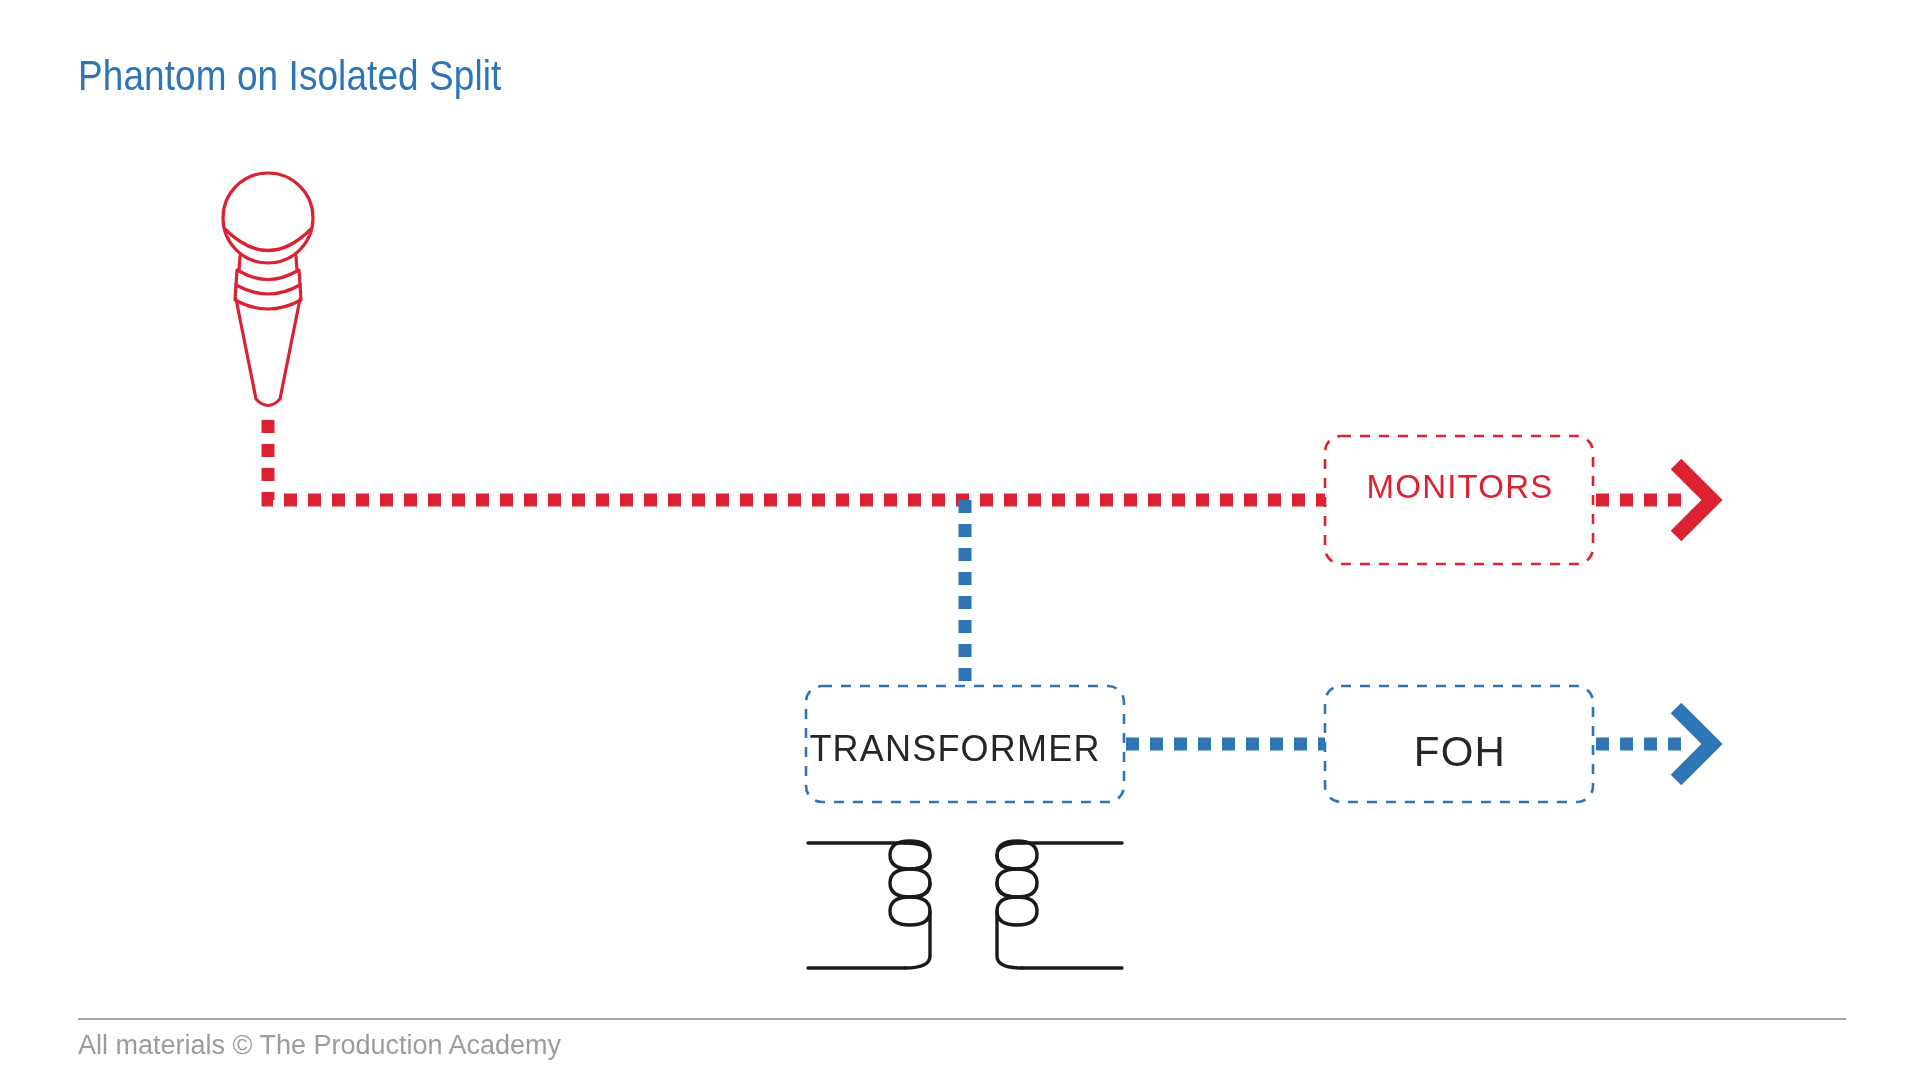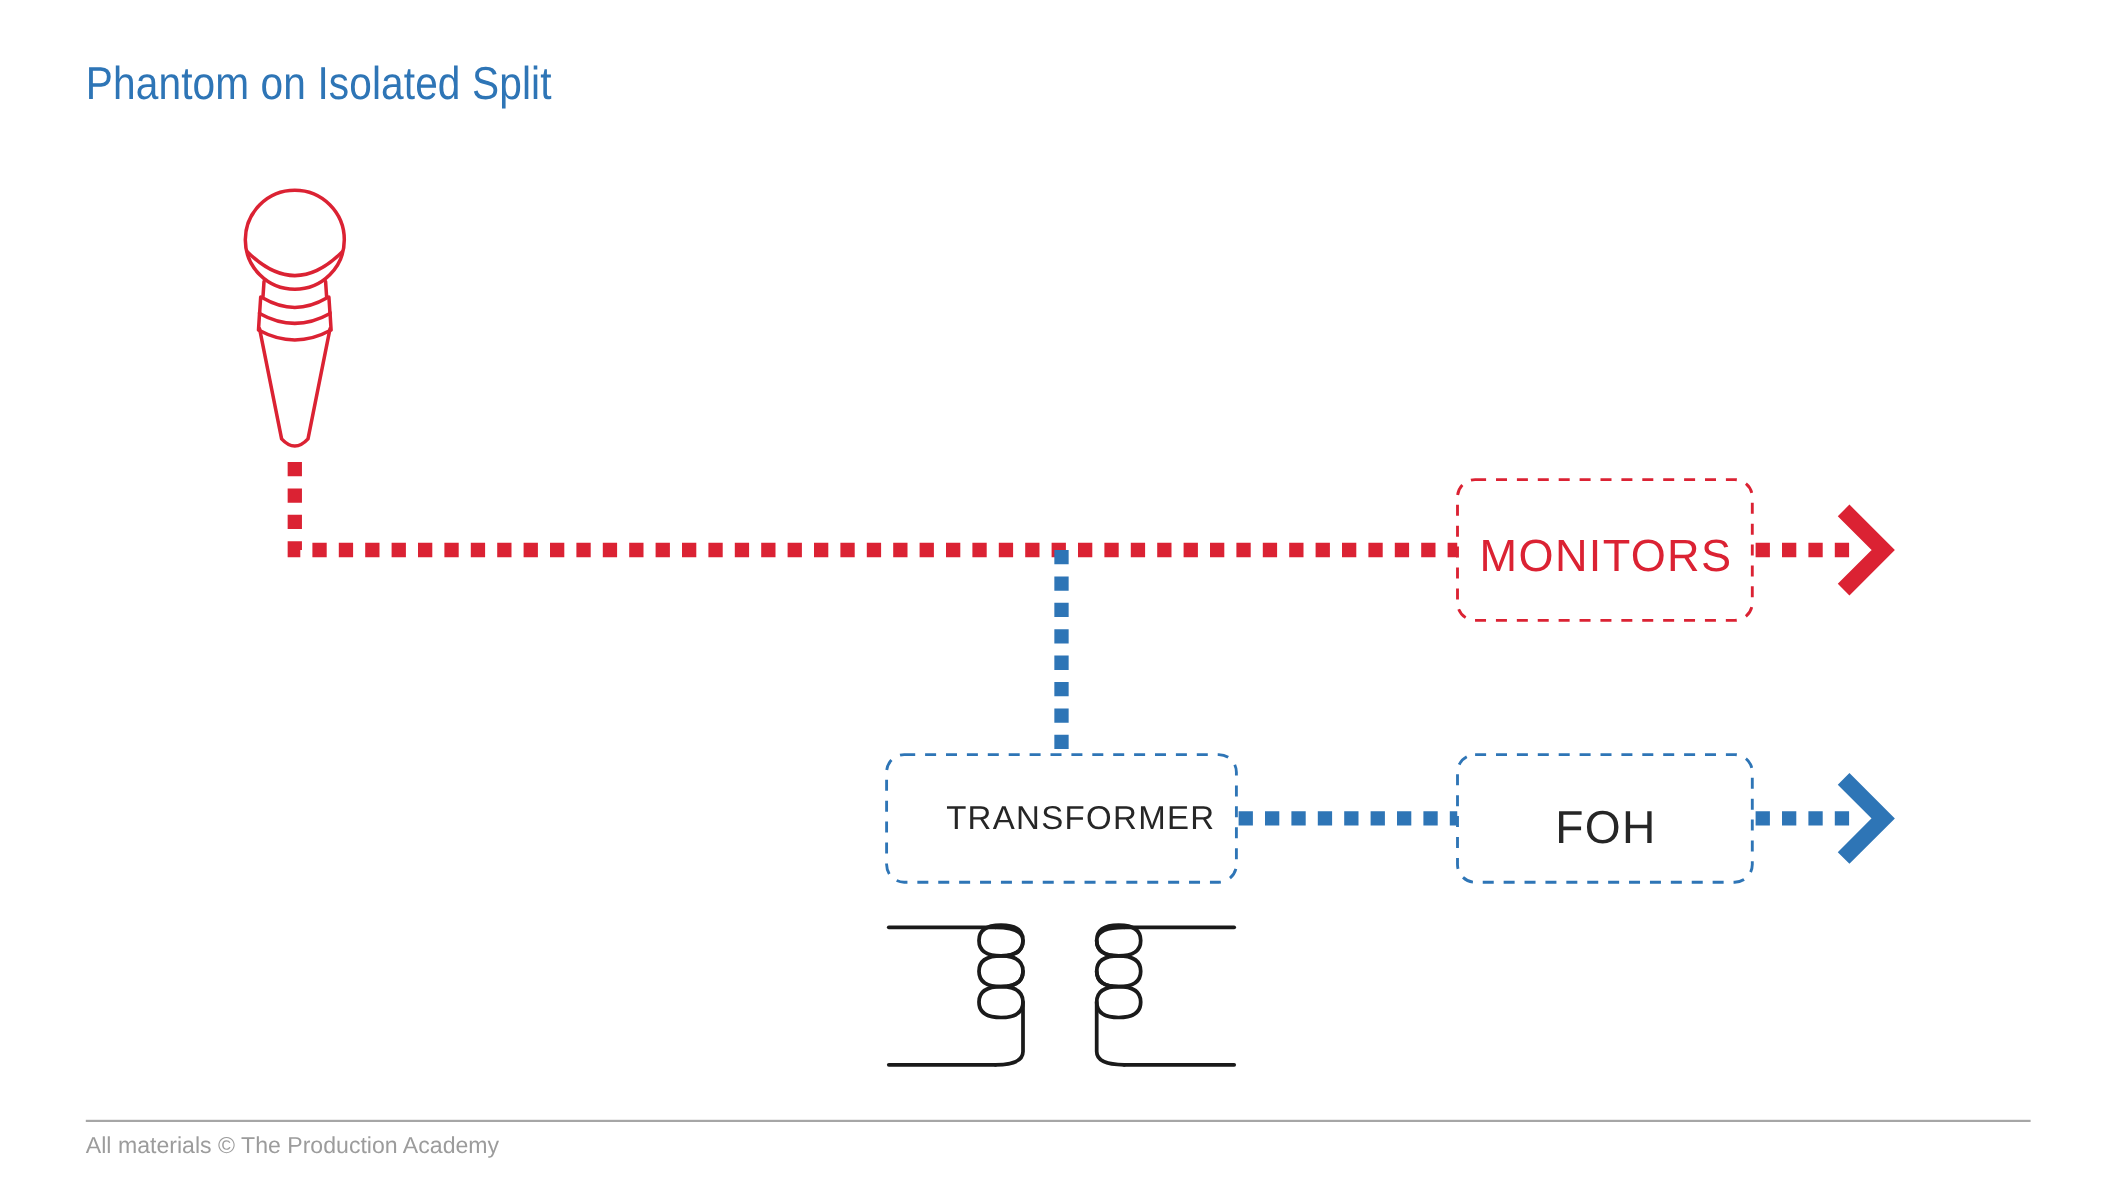--- a/index.html
+++ b/index.html
@@ -45,32 +45,31 @@
   .node-label {
     position: absolute;
     text-align: center;
     white-space: nowrap;
     font-family: "Liberation Sans", sans-serif;
     font-weight: 400;
     letter-spacing: 1.2px;
   }
   #label-monitors {
     left: 1330px;
-    top: 482px;
+    top: 468px;
     width: 260px;
-    font-size: 41px;
+    font-size: 33px;
     color: #DB2233;
   }
   #label-transformer {
     left: 805px;
     top: 728px;
     width: 300px;
-    font-size: 30px;
+    font-size: 36px;
     color: #262626;
-    text-align: right;
   }
   #label-foh {
     left: 1330px;
     top: 728px;
     width: 260px;
     font-size: 42px;
     color: #262626;
   }
 
   
@@ -79,21 +78,21 @@
     left: 78px;
     top: 1018px;
     width: 1768px;
     height: 2px;
     background: #A6A6A6;
   }
   #footer-text {
     position: absolute;
     left: 78px;
     top: 1030px;
-    font-size: 21px;
+    font-size: 27px;
     color: #9C9C9C;
     font-family: "Liberation Sans", sans-serif;
     white-space: nowrap;
   }
 </style>
 </head>
 <body>
 
 <div id="slide-title">Phantom on Isolated Split</div>
 

